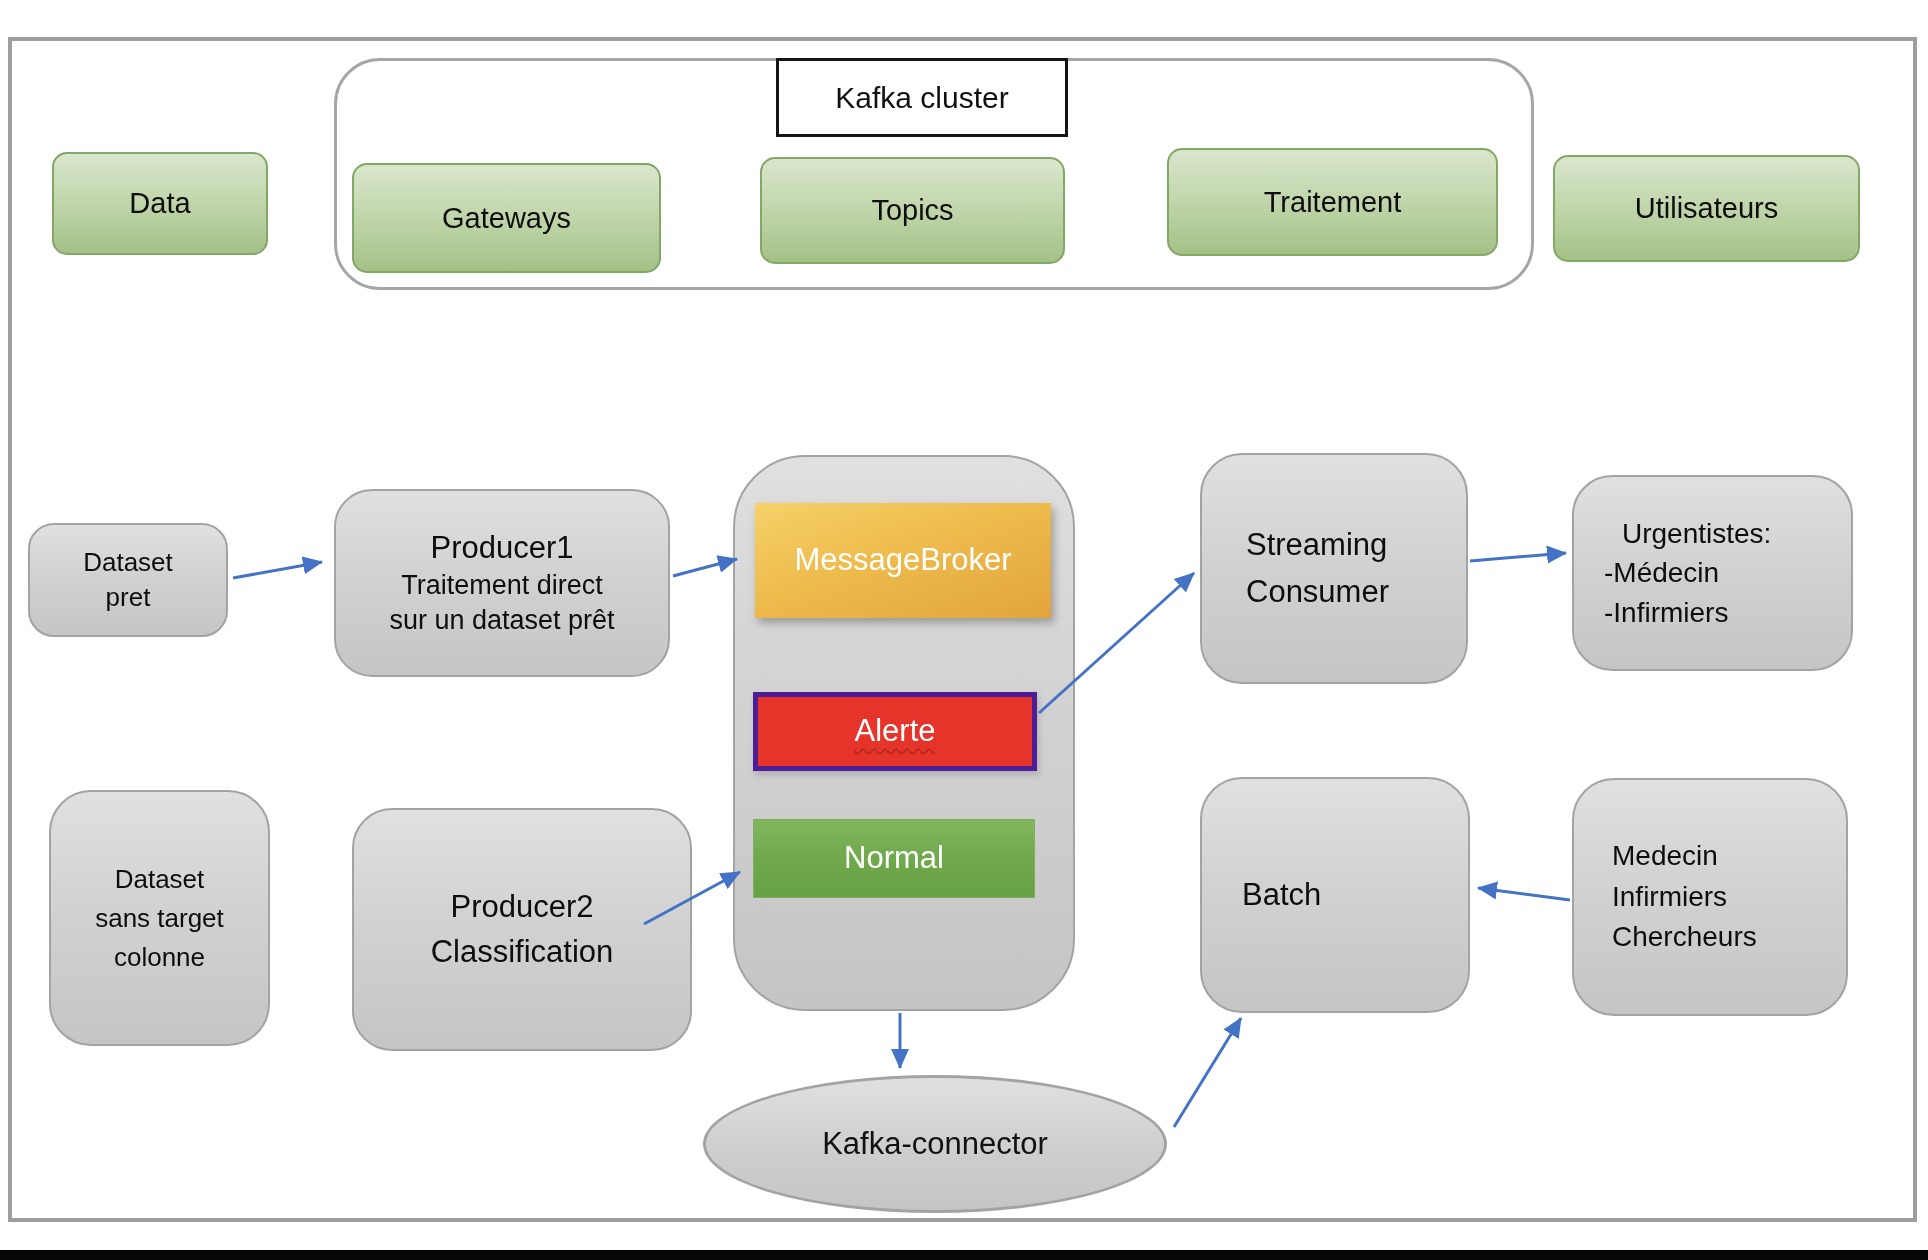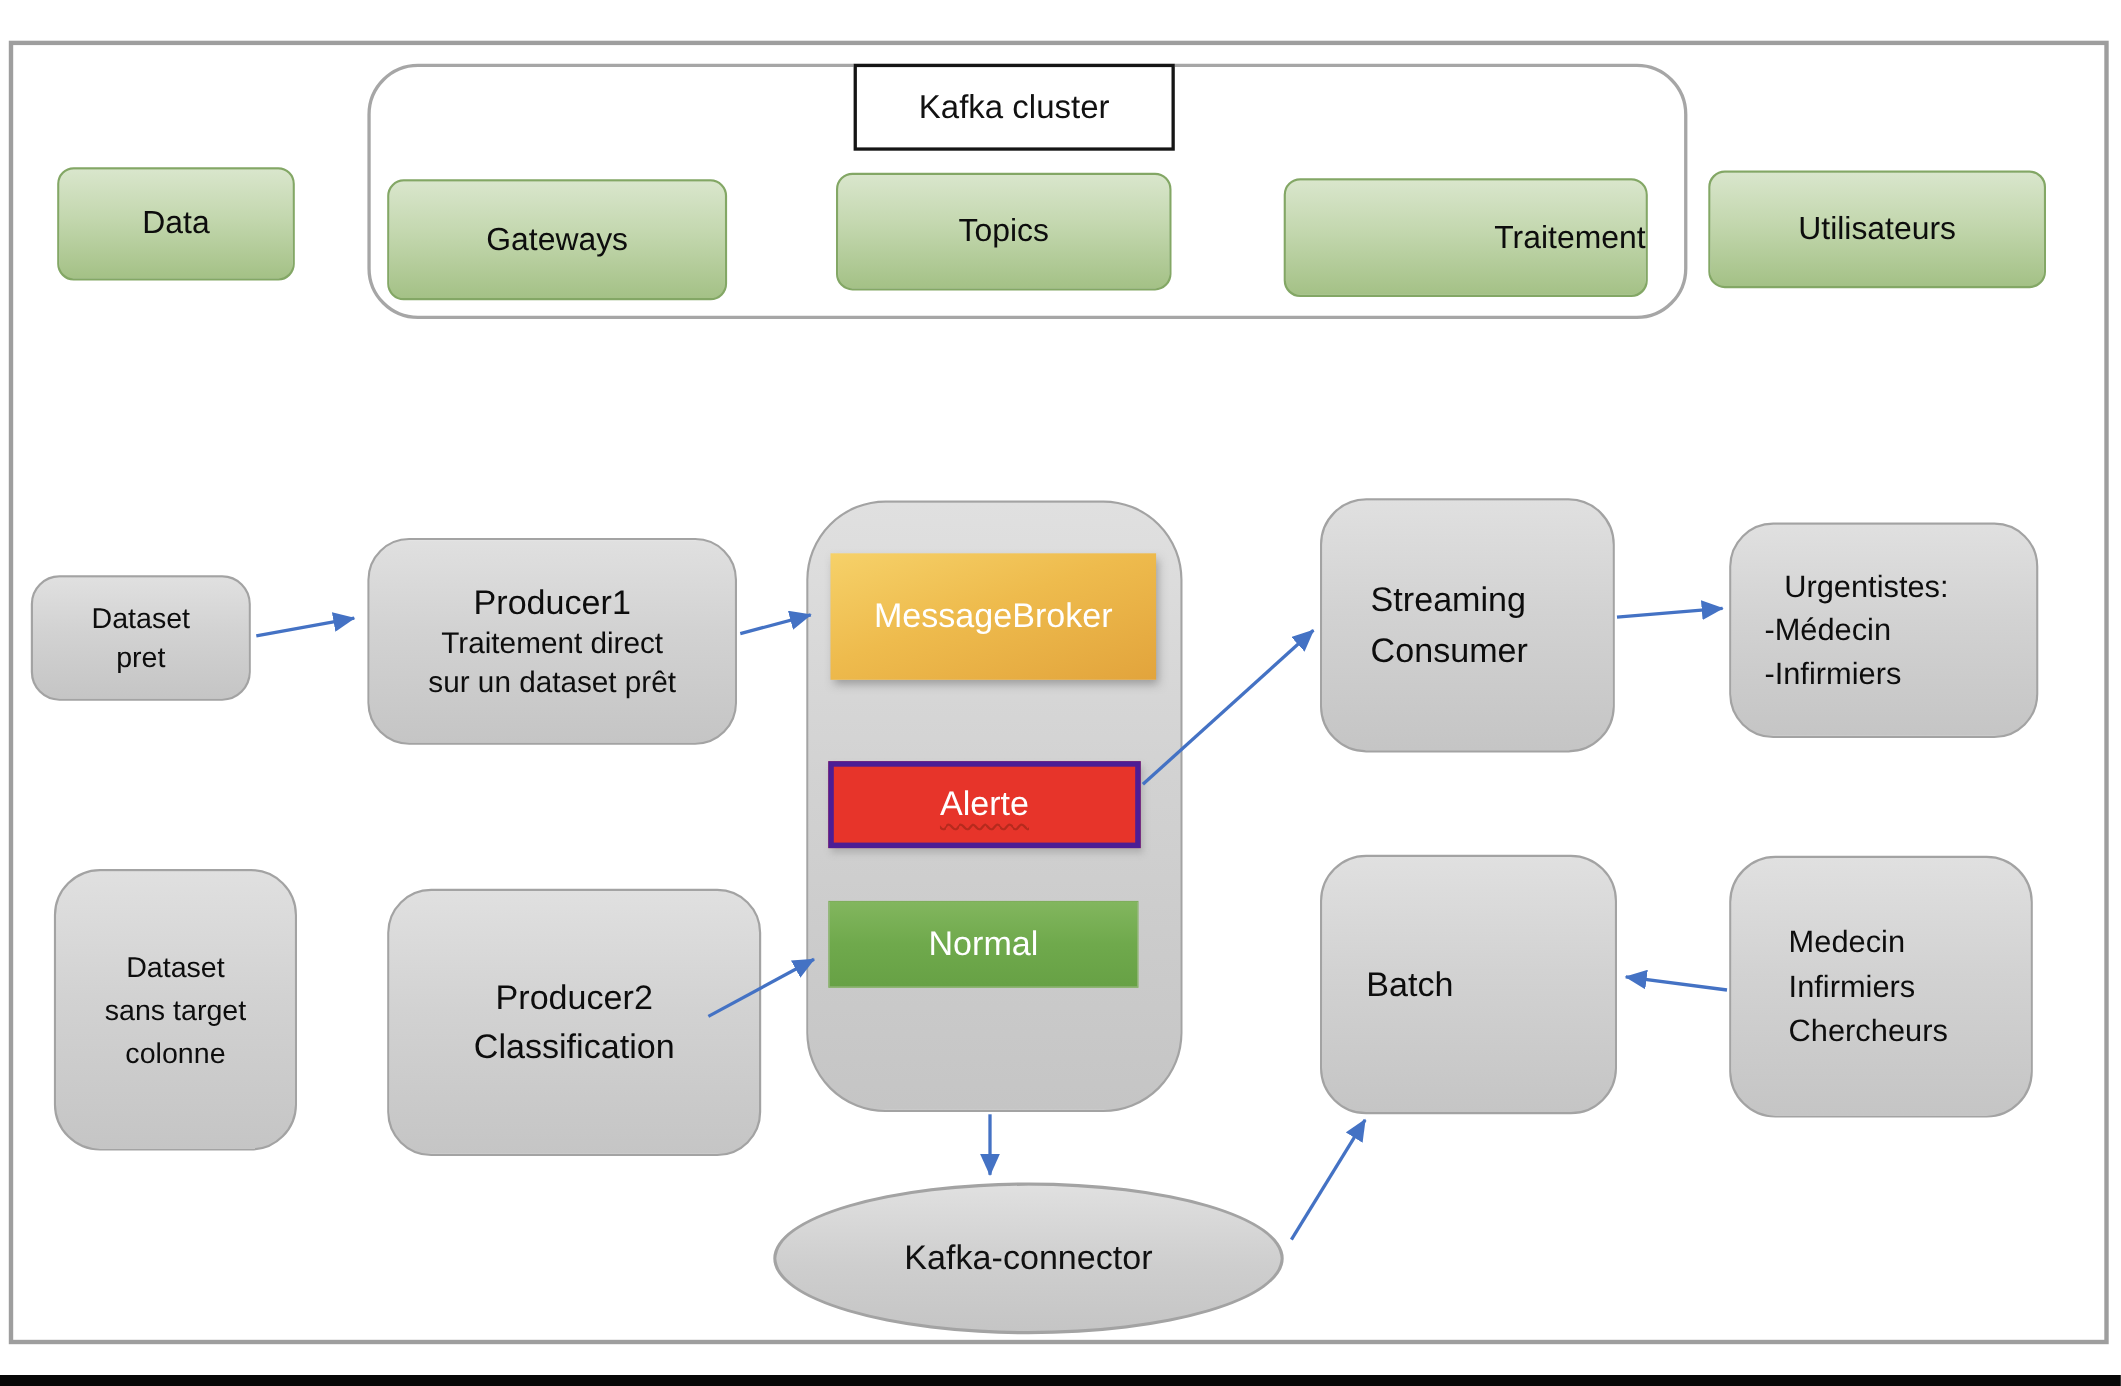--- a/index.html
+++ b/index.html
@@ -72,21 +72,21 @@
 
 <div class="green-box" style="left:52px; top:152px; width:216px; height:103px;">
   <span>Data</span>
 </div>
 <div class="green-box" style="left:352px; top:163px; width:309px; height:110px;">
   <span>Gateways</span>
 </div>
 <div class="green-box" style="left:760px; top:157px; width:305px; height:107px;">
   <span>Topics</span>
 </div>
-<div class="green-box" style="left:1167px; top:162px; width:331px; height:108px;justify-content:flex-end;">
+<div class="green-box" style="left:1167px; top:148px; width:331px; height:108px;">
   <span>Traitement</span>
 </div>
 <div class="green-box" style="left:1553px; top:155px; width:307px; height:107px;">
   <span>Utilisateurs</span>
 </div>
 
 <div class="gray-box center-text" style="left:28px; top:523px; width:200px; height:114px; border-radius:26px; font-size:26px; line-height:1.35;">
   <div>Dataset</div>
   <div>pret</div>
 </div>
@@ -131,21 +131,21 @@
 
 <div class="gray-box center-text" style="left:352px; top:808px; width:340px; height:243px; border-radius:40px; font-size:31px; line-height:1.45;">
   <div>Producer2</div>
   <div>Classification</div>
 </div>
 
 <div class="gray-box left-text" style="left:1200px; top:777px; width:270px; height:236px; border-radius:42px; padding-left:40px; font-size:31px; line-height:1.55;">
   <div>Batch</div>
 </div>
 
-<div class="gray-box left-text" style="left:1572px; top:778px; width:276px; height:238px; border-radius:42px; padding-left:52px; font-size:28px; line-height:1.45;">
+<div class="gray-box left-text" style="left:1572px; top:778px; width:276px; height:238px; border-radius:42px; padding-left:38px; font-size:28px; line-height:1.45;">
   <div>Medecin</div>
   <div>Infirmiers</div>
   <div>Chercheurs</div>
 </div>
 
 <div class="ellipse">
   <span>Kafka-connector</span>
 </div>
 
 <svg class="arrows" viewBox="0 0 1928 1260">

